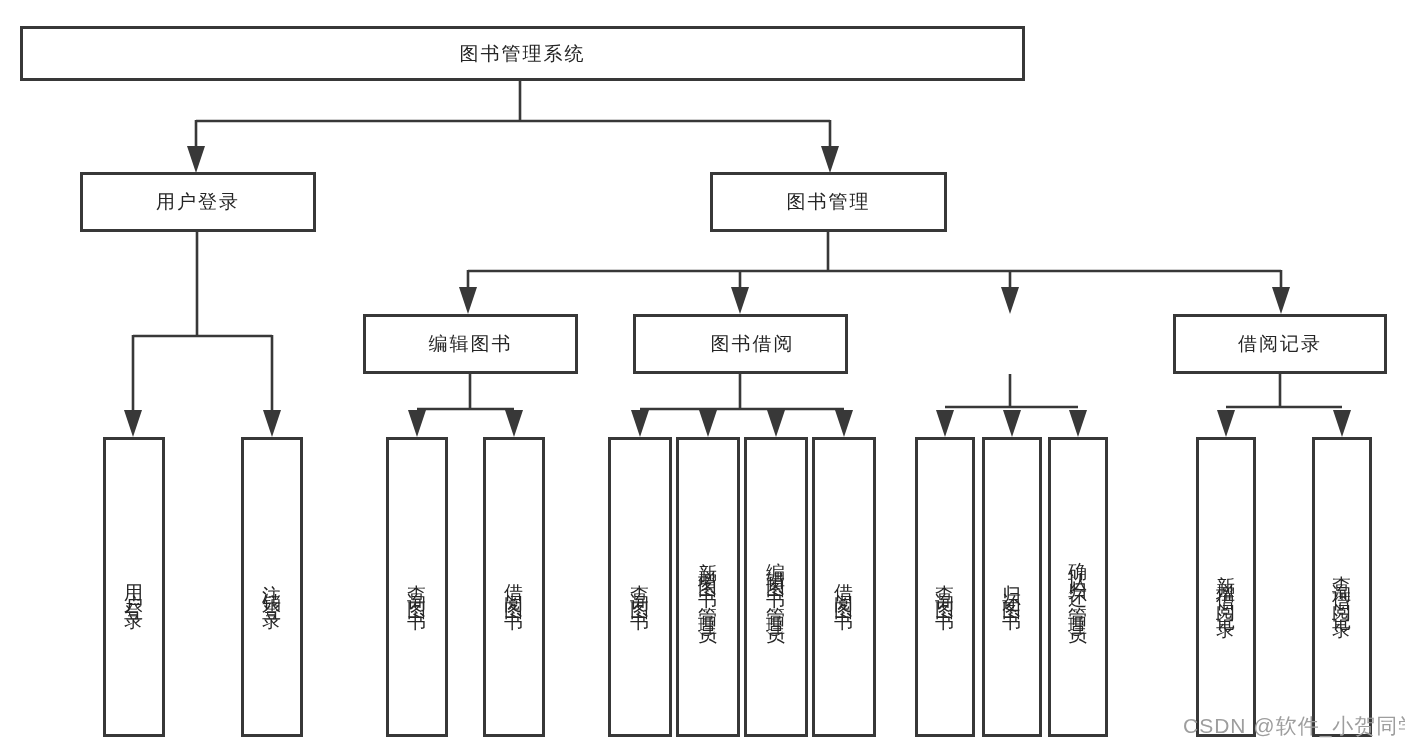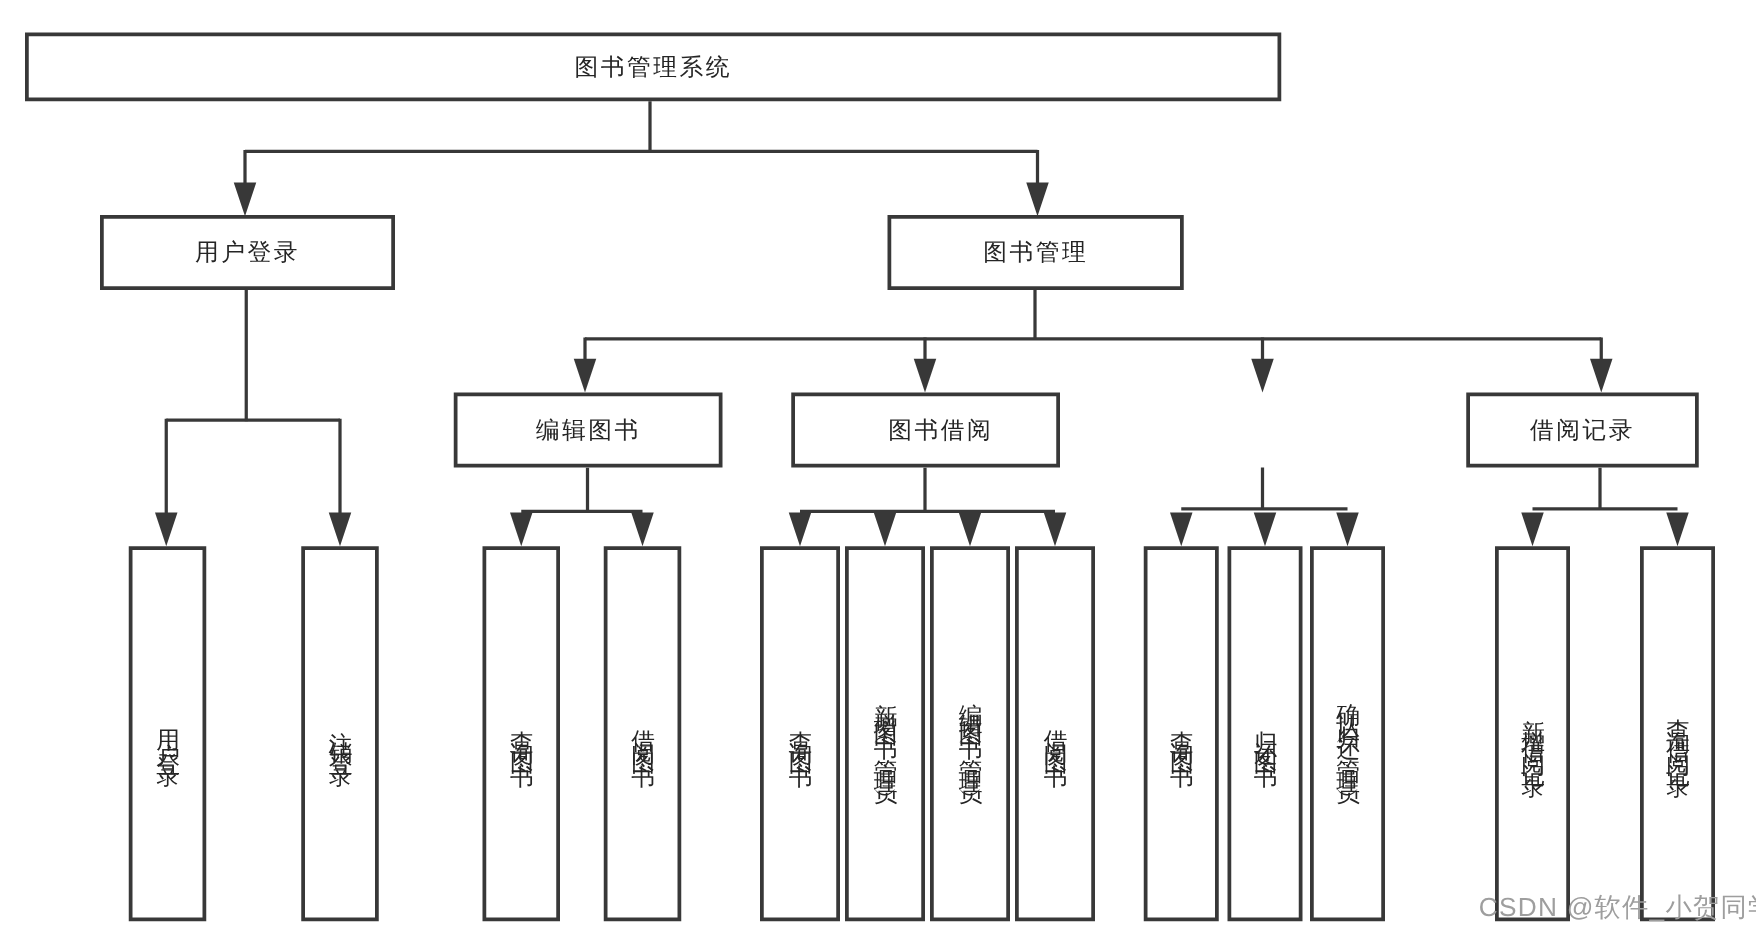--- a/index.html
+++ b/index.html
@@ -120,21 +120,21 @@
   <div class="box" style="left:710px;top:172px;width:237px;height:60px;">
     <span>图书管理</span>
   </div>
 
   <div class="box" style="left:363px;top:314px;width:215px;height:60px;">
     <span>编辑图书</span>
   </div>
   <div class="box" style="left:633px;top:314px;width:215px;height:60px;padding-left:24px;">
     <span>图书借阅</span>
   </div>
-  <div class="box" style="left:1173px;top:314px;width:186px;height:60px;">
+  <div class="box" style="left:1173px;top:314px;width:214px;height:60px;">
     <span>借阅记录</span>
   </div>
 
   <div class="box leaf" style="left:103px;top:437px;width:62px;height:300px;">
     <span class="vtext">用户登录</span>
   </div>
   <div class="box leaf" style="left:241px;top:437px;width:62px;height:300px;">
     <span class="vtext">注销登录</span>
   </div>
 

